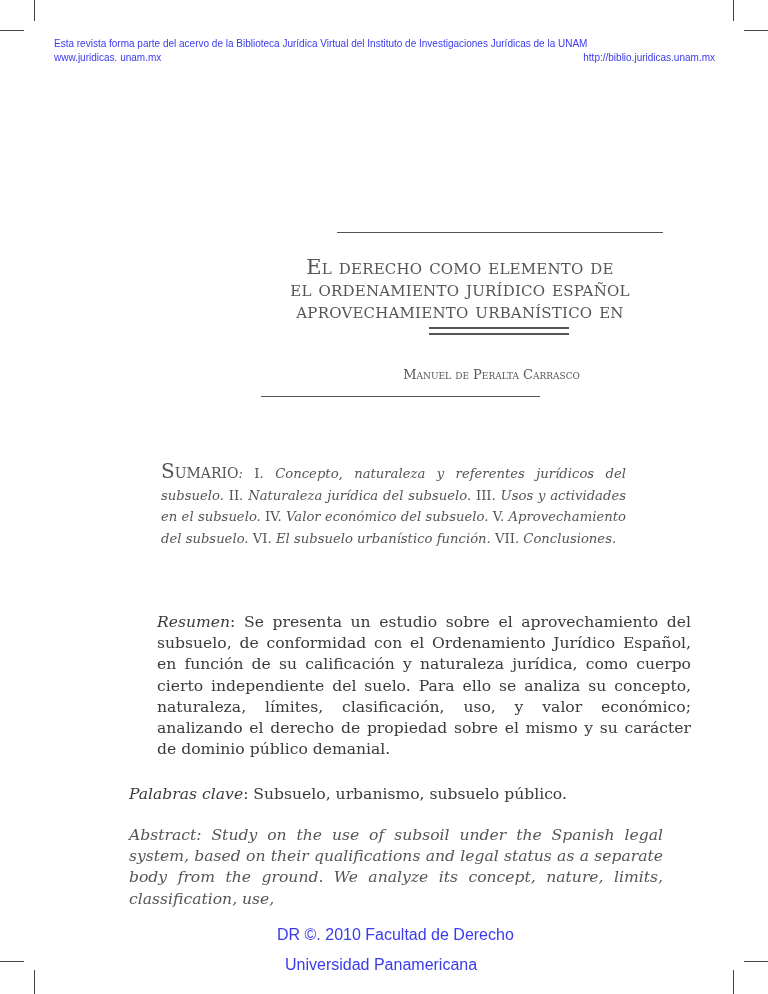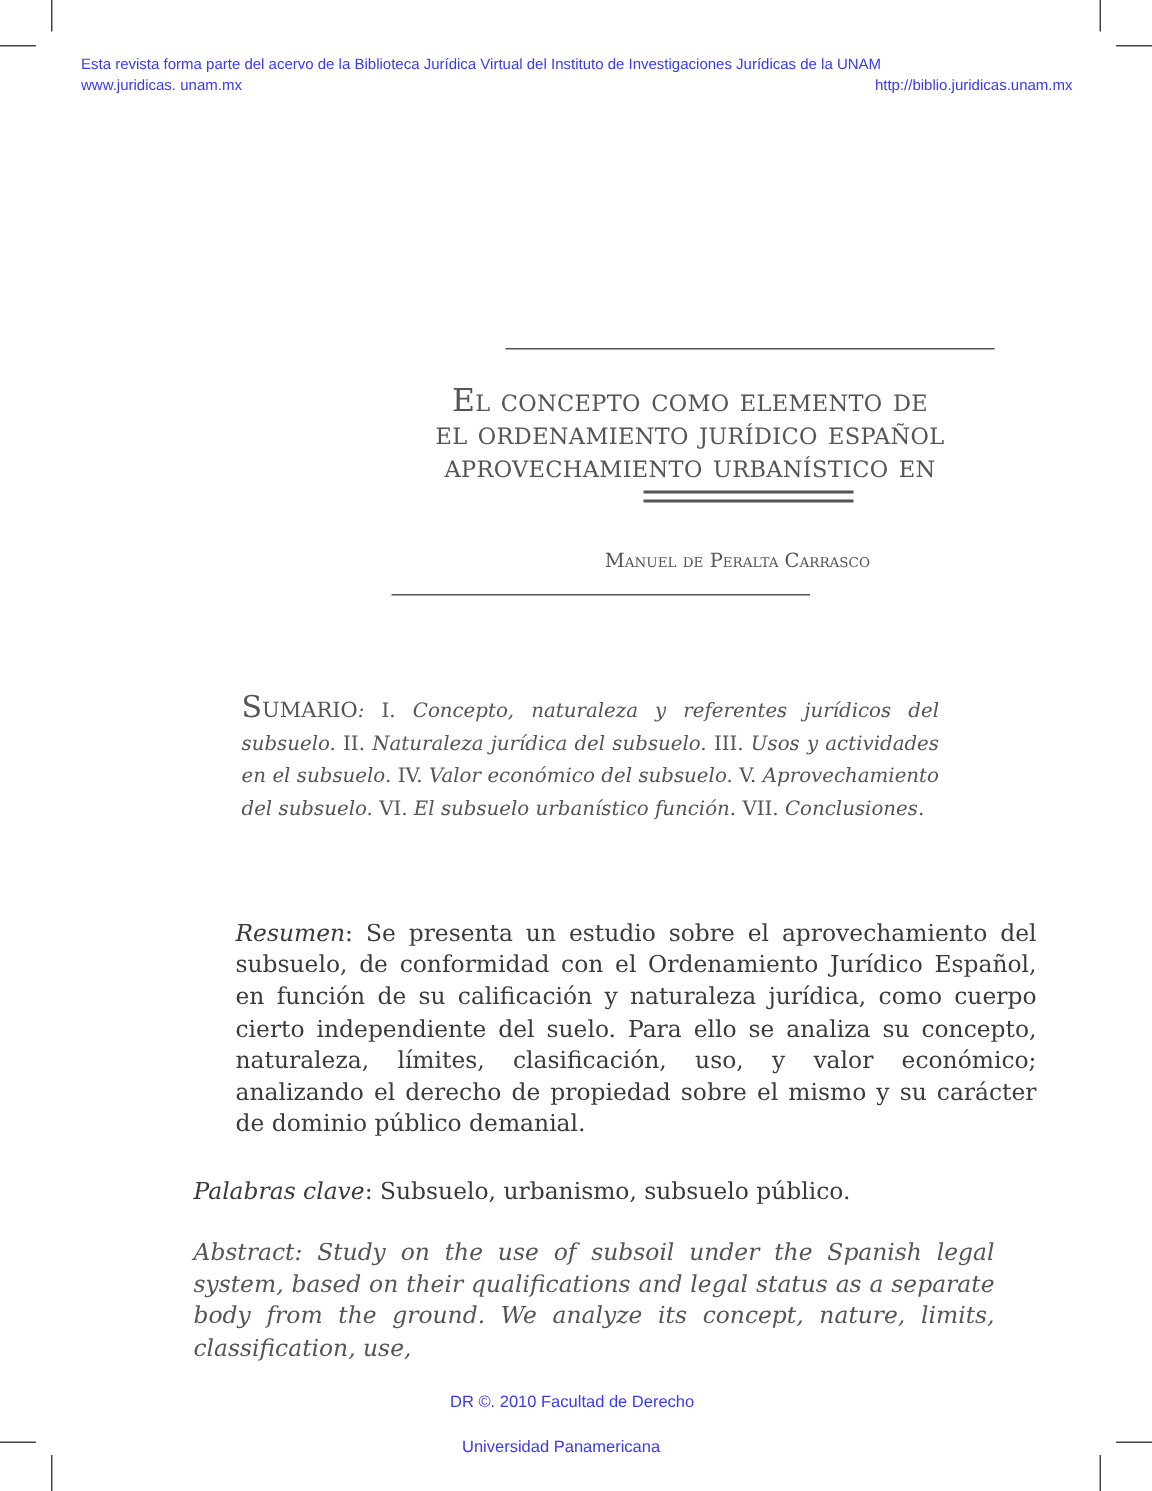--- a/index.html
+++ b/index.html
@@ -33,22 +33,22 @@
   }
   .sumario .lbl { font-variant: small-caps; font-size: 20px; }
   .sumario i { font-style: italic; }
   .body-text {
     position: absolute; left: 129px; width: 534px;
     font-size: 15.6px; line-height: 21.2px; color: #3a3a3a; text-align: justify;
   }
   .body-text i { font-style: italic; }
   .abstract { font-style: italic; color: #555; }
   .footer {
-    position: absolute; left: 300px; top: 928px;
-    font-family: "Liberation Sans", sans-serif; font-size: 11px; color: #3a3aee;
+    position: absolute; left: 277px; top: 928px;
+    font-family: "Liberation Sans", sans-serif; font-size: 16px; color: #3a3aee;
     line-height: 14px;
   }
   .footer div:nth-child(2) { padding-left: 8px; margin-top: 16px; }
 </style>
 </head>
 <body>
 
 <div class="crop-v" style="left:34px;top:0;height:21px;"></div>
 <div class="crop-h" style="left:0;top:30px;width:24px;"></div>
 <div class="crop-v" style="left:733px;top:0;height:21px;"></div>
@@ -63,21 +63,21 @@
     <span>Esta revista forma parte del acervo de la Biblioteca Jurídica Virtual del Instituto de Investigaciones Jurídicas de la UNAM</span>
   </div>
   <div class="hdr-row">
     <span>www.juridicas. unam.mx</span>
     <span>http://biblio.juridicas.unam.mx</span>
   </div>
 </div>
 
 <div class="rule" style="left:337px;top:232px;width:326px;"></div>
 <div class="title">
-  <div>El concepto como elemento de</div>
+  <div>El derecho como elemento de</div>
   <div>el ordenamiento jurídico español</div>
   <div>aprovechamiento urbanístico en</div>
 </div>
 <div class="rule" style="left:429px;top:327px;width:140px;height:2px;"></div>
 <div class="rule" style="left:429px;top:333px;width:140px;height:2px;"></div>
 
 <div class="author">Manuel de Peralta Carrasco</div>
 <div class="rule" style="left:261px;top:396px;width:279px;"></div>
 
 <div class="sumario">

